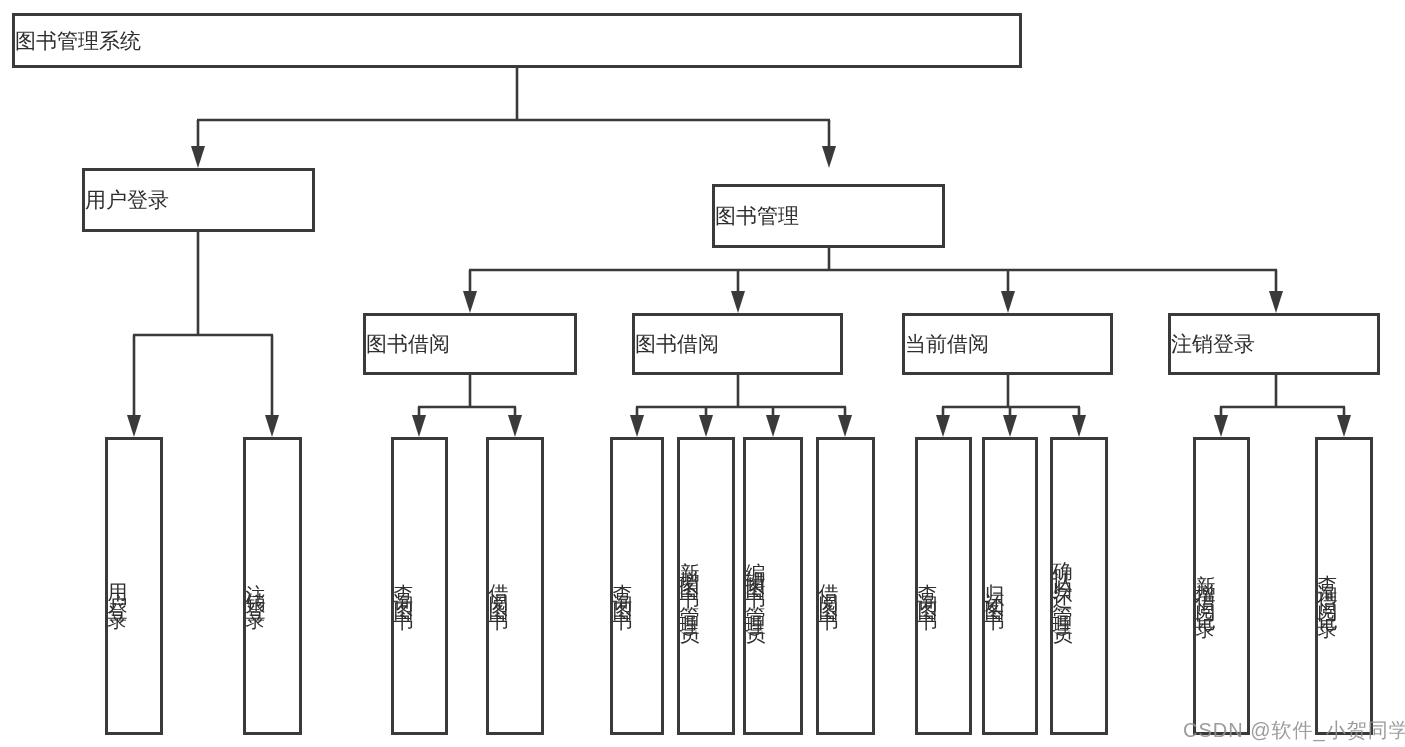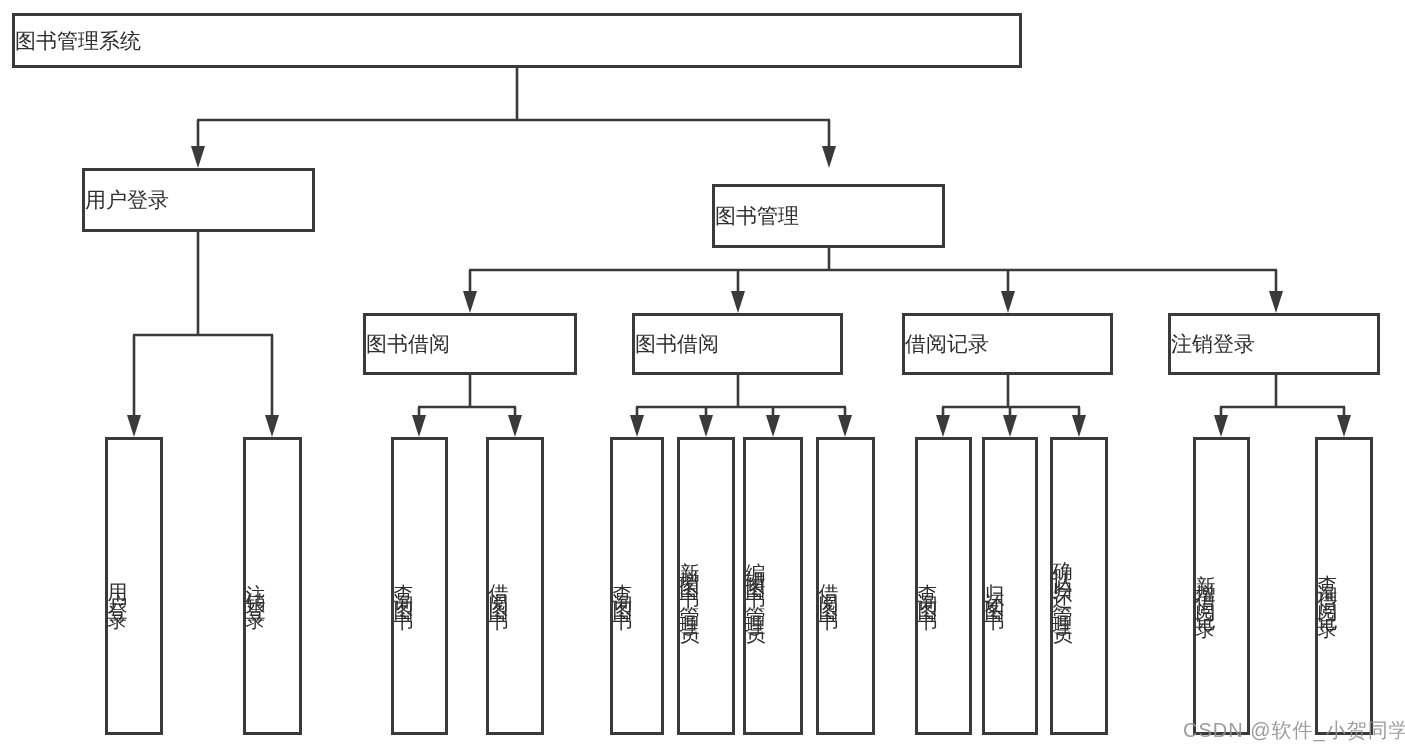--- a/index.html
+++ b/index.html
@@ -105,21 +105,21 @@
     <span>图书管理</span>
   </div>
 
   <div class="node" style="left:363px;top:313px;width:214px;height:62px">
     <span>图书借阅</span>
   </div>
   <div class="node" style="left:632px;top:313px;width:211px;height:62px">
     <span>图书借阅</span>
   </div>
   <div class="node" style="left:902px;top:313px;width:211px;height:62px">
-    <span>借阅记录</span>
+    <span>当前借阅</span>
   </div>
   <div class="node" style="left:1168px;top:313px;width:212px;height:62px">
     <span>注销登录</span>
   </div>
 
   <div class="node leaf" style="left:105px;top:437px;width:58px;height:298px">
     <span class="vtext">用户登录</span>
   </div>
   <div class="node leaf" style="left:243px;top:437px;width:59px;height:298px">
     <span class="vtext">注销登录</span>

